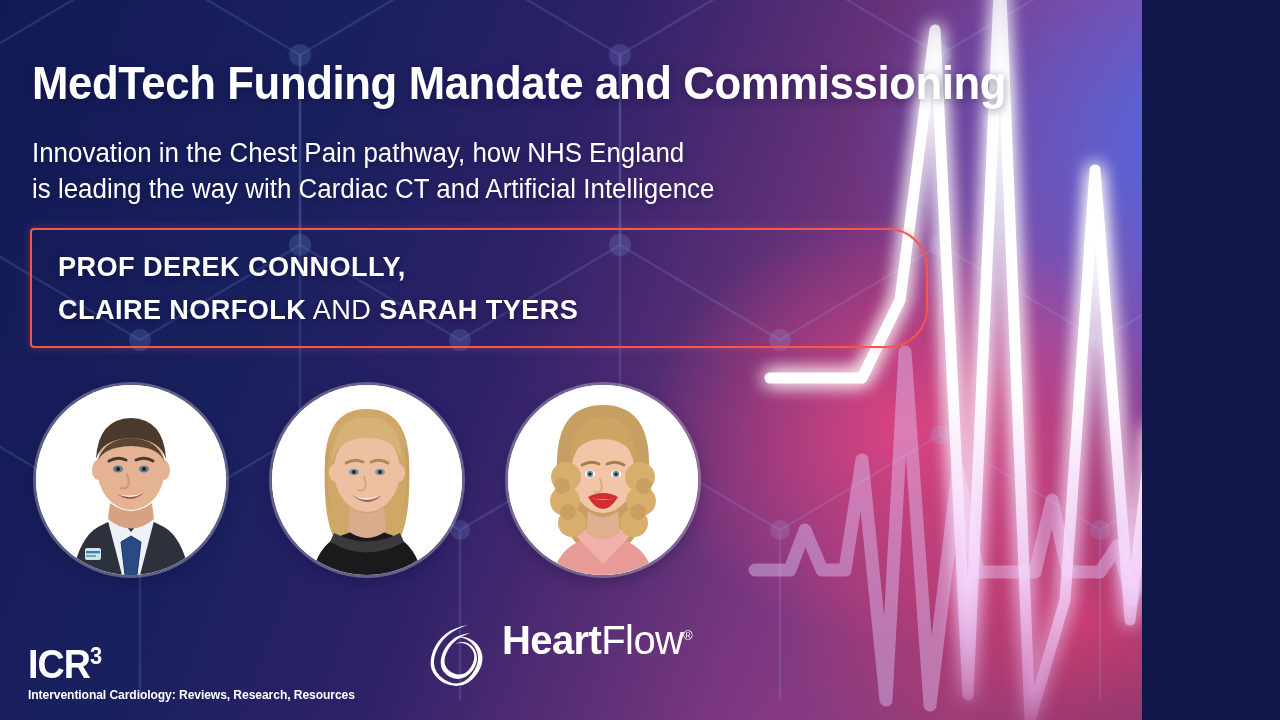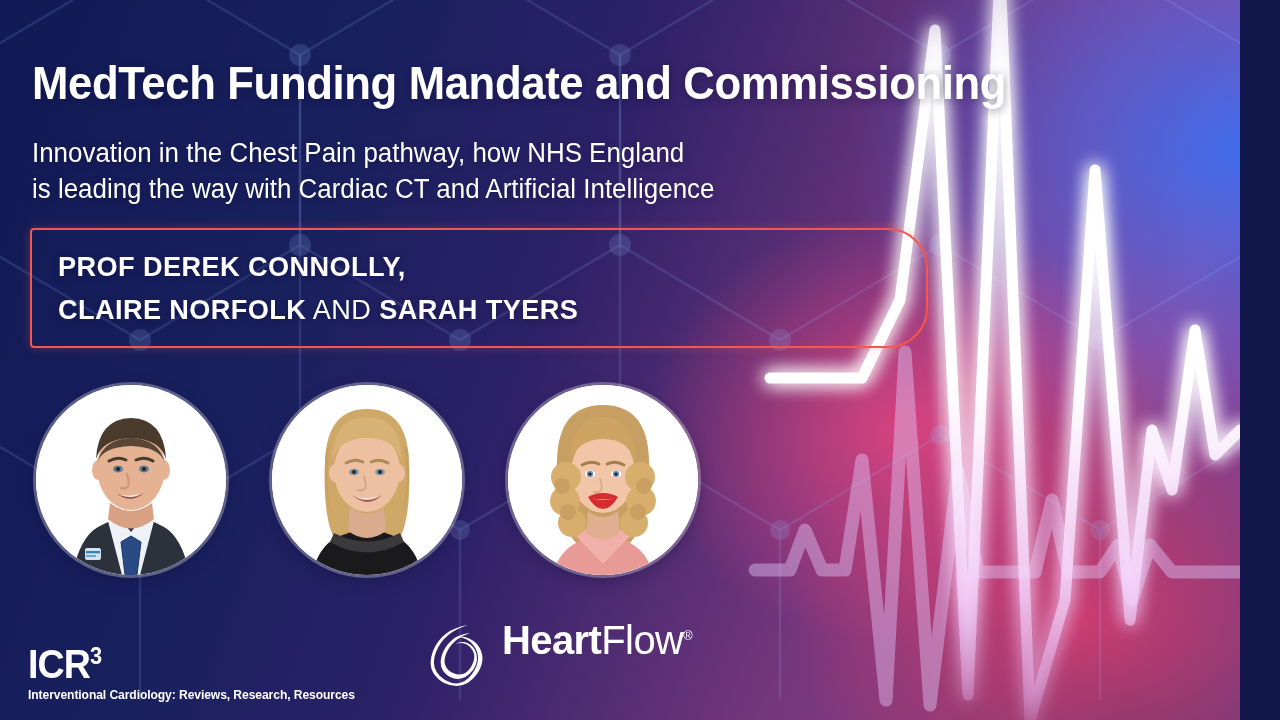--- a/index.html
+++ b/index.html
@@ -1,21 +1,21 @@
 <!DOCTYPE html>
 <html><head>
 <meta charset="utf-8">
 <style>
   * { margin:0; padding:0; box-sizing:border-box; }
   html,body { width:1280px; height:720px; overflow:hidden; background:#10164a; }
   body { font-family:"Liberation Sans", sans-serif; }
 
   #slide {
     position:relative;
-    width:1240px; height:720px;
+    width:1142px; height:720px;
     overflow:hidden;
     background:
       radial-gradient(ellipse 420px 300px at 1080px 620px, rgba(232,62,110,0.75) 0%, rgba(232,62,110,0.0) 70%),
       radial-gradient(ellipse 360px 300px at 905px 430px, rgba(240,70,125,0.78) 0%, rgba(240,70,125,0.0) 72%),
       radial-gradient(ellipse 520px 420px at 1240px 150px, rgba(58,110,240,0.95) 0%, rgba(58,110,240,0.0) 75%),
       radial-gradient(ellipse 520px 460px at 1120px 700px, rgba(96,52,104,0.9) 0%, rgba(96,52,104,0.0) 78%),
       linear-gradient(110deg, #121a55 0%, #19205e 26%, #2d2168 44%, #5b2f76 60%, #8a3a86 74%, #a8438c 86%, #7e3f9c 100%);
   }
 
   

